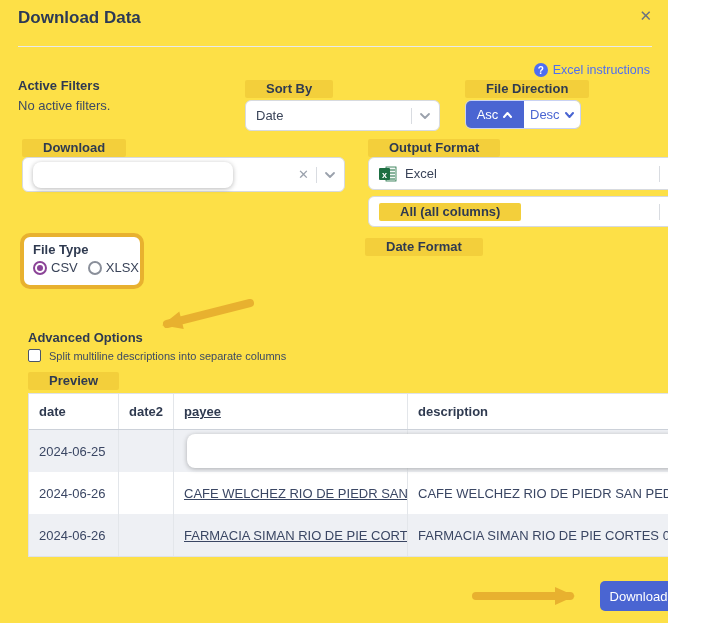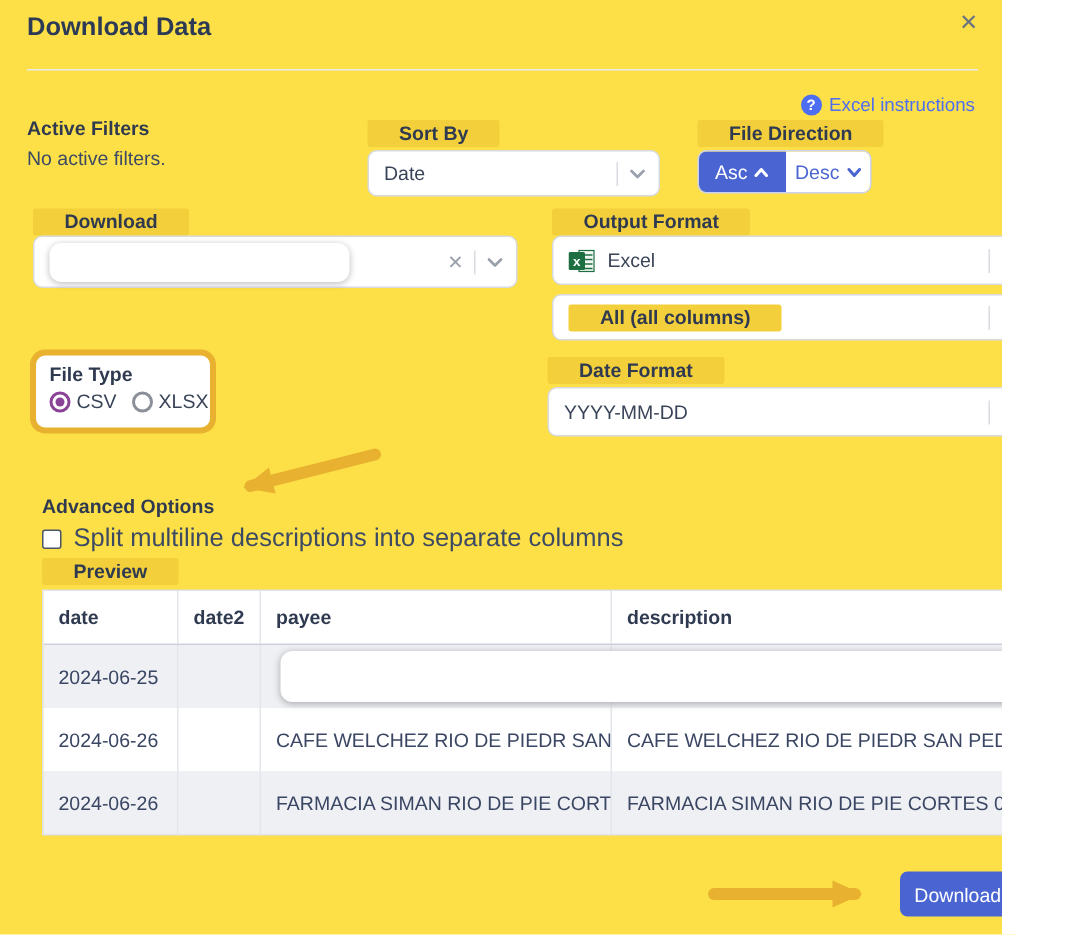--- a/index.html
+++ b/index.html
@@ -51,32 +51,32 @@
   .radio.sel::after{content:"";position:absolute;left:2px;top:2px;width:6px;height:6px;border-radius:50%;background:#8b4397;}
   .radio.unsel{border:2px solid #8a8f9a;}
   .radio-opt{display:flex;align-items:center;gap:4px;cursor:pointer;}
 
   .datefmt-hl{position:absolute;left:365px;top:238px;}
   .datefmt-select{position:absolute;left:365px;top:258px;width:323px;height:33px;}
 
   .arrow-svg{position:absolute;}
 
   .adv-label{position:absolute;left:28px;top:330px;}
-  .check-row{position:absolute;left:28px;top:349px;display:flex;align-items:center;gap:8px;font-size:17px;color:#3d4a63;}
+  .check-row{position:absolute;left:28px;top:349px;display:flex;align-items:center;gap:8px;font-size:11px;color:#3d4a63;}
   .checkbox{width:13px;height:13px;border:1.5px solid #4a5568;border-radius:2px;background:#fff;cursor:pointer;}
 
   .preview-hl{position:absolute;left:28px;top:372px;}
   .ptable{position:absolute;left:28px;top:393px;width:672px;border:1px solid #dfe2e8;font-size:13px;}
   .prow{display:flex;height:42px;align-items:center;position:relative;}
   .phead{height:36px;border-bottom:1px solid #ccd1d9;font-weight:700;color:#2f3a50;background:#fff;}
   .pc{padding-left:10px;white-space:nowrap;overflow:hidden;height:100%;display:flex;align-items:center;border-right:1px solid #e3e6ea;}
   .pc:last-child{border-right:none;}
   .c-date{width:90px;flex:none;}
   .c-date2{width:55px;flex:none;}
-  .c-payee{width:234px;flex:none;}
+  .c-payee{width:234px;flex:none;text-decoration:underline;}
   .c-desc{flex:1;min-width:0;}
   .r-odd{background:#eef0f4;}
   .r-even{background:#fff;}
   .row-pill{position:absolute;left:158px;top:4px;width:492px;height:34px;z-index:2;}
   .fragment{position:absolute;left:651px;top:0;height:100%;display:flex;align-items:center;color:#3e4b66;z-index:1;}
 
   .download-btn{position:absolute;left:600px;top:581px;width:77px;height:30px;background:#4a65d2;border:none;border-radius:5px;color:#fff;font-size:13px;cursor:pointer;font-family:inherit;}
 
   .excel-icon{display:inline-block;}
 </style>
@@ -176,29 +176,20 @@
         <span>CSV</span>
       </span>
       <span class="radio-opt">
         <span class="radio unsel"></span>
         <span>XLSX</span>
       </span>
     </div>
   </div>
 
   <span class="hl datefmt-hl">Date Format</span>
-  <div class="select datefmt-select">
-    <span class="grow">YYYY-MM-DD</span>
-    <span class="sep"></span>
-    <span class="chev">
-      <svg width="12" height="8">
-          <polyline points="2,2 6,6 10,2" fill="none" stroke="#9aa1ac" stroke-width="1.8" stroke-linecap="round" stroke-linejoin="round"></polyline>
-        </svg>
-    </span>
-  </div>
 
   <svg class="arrow-svg" style="left:145px;top:293px;" width="115" height="45">
     <defs>
       <marker id="ah1" markerUnits="userSpaceOnUse" markerWidth="26" markerHeight="26" refX="18" refY="13" orient="auto">
         <path d="M3,4 L23,13 L3,22 Z" fill="#e8b12f"></path>
       </marker>
     </defs>
     <line x1="105" y1="10" x2="22" y2="31" stroke="#e8b12f" stroke-width="8" stroke-linecap="round" marker-end="url(#ah1)"></line>
   </svg>
 

